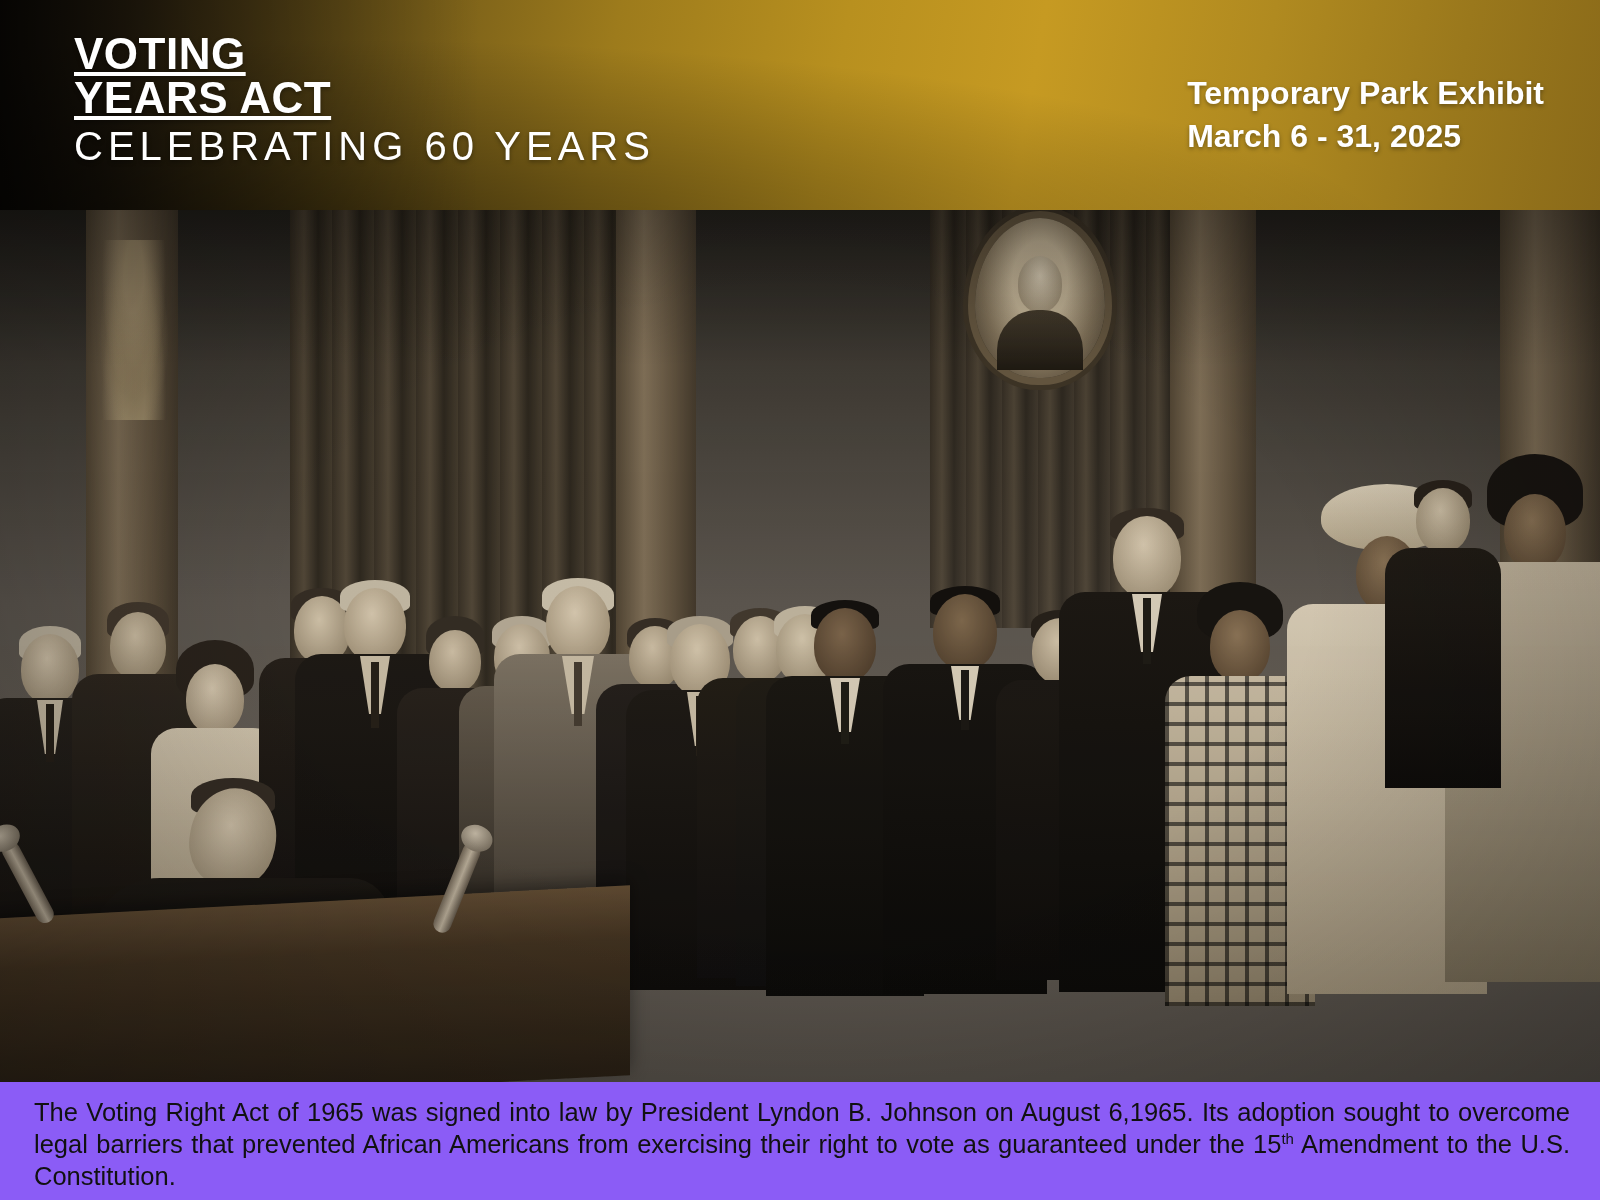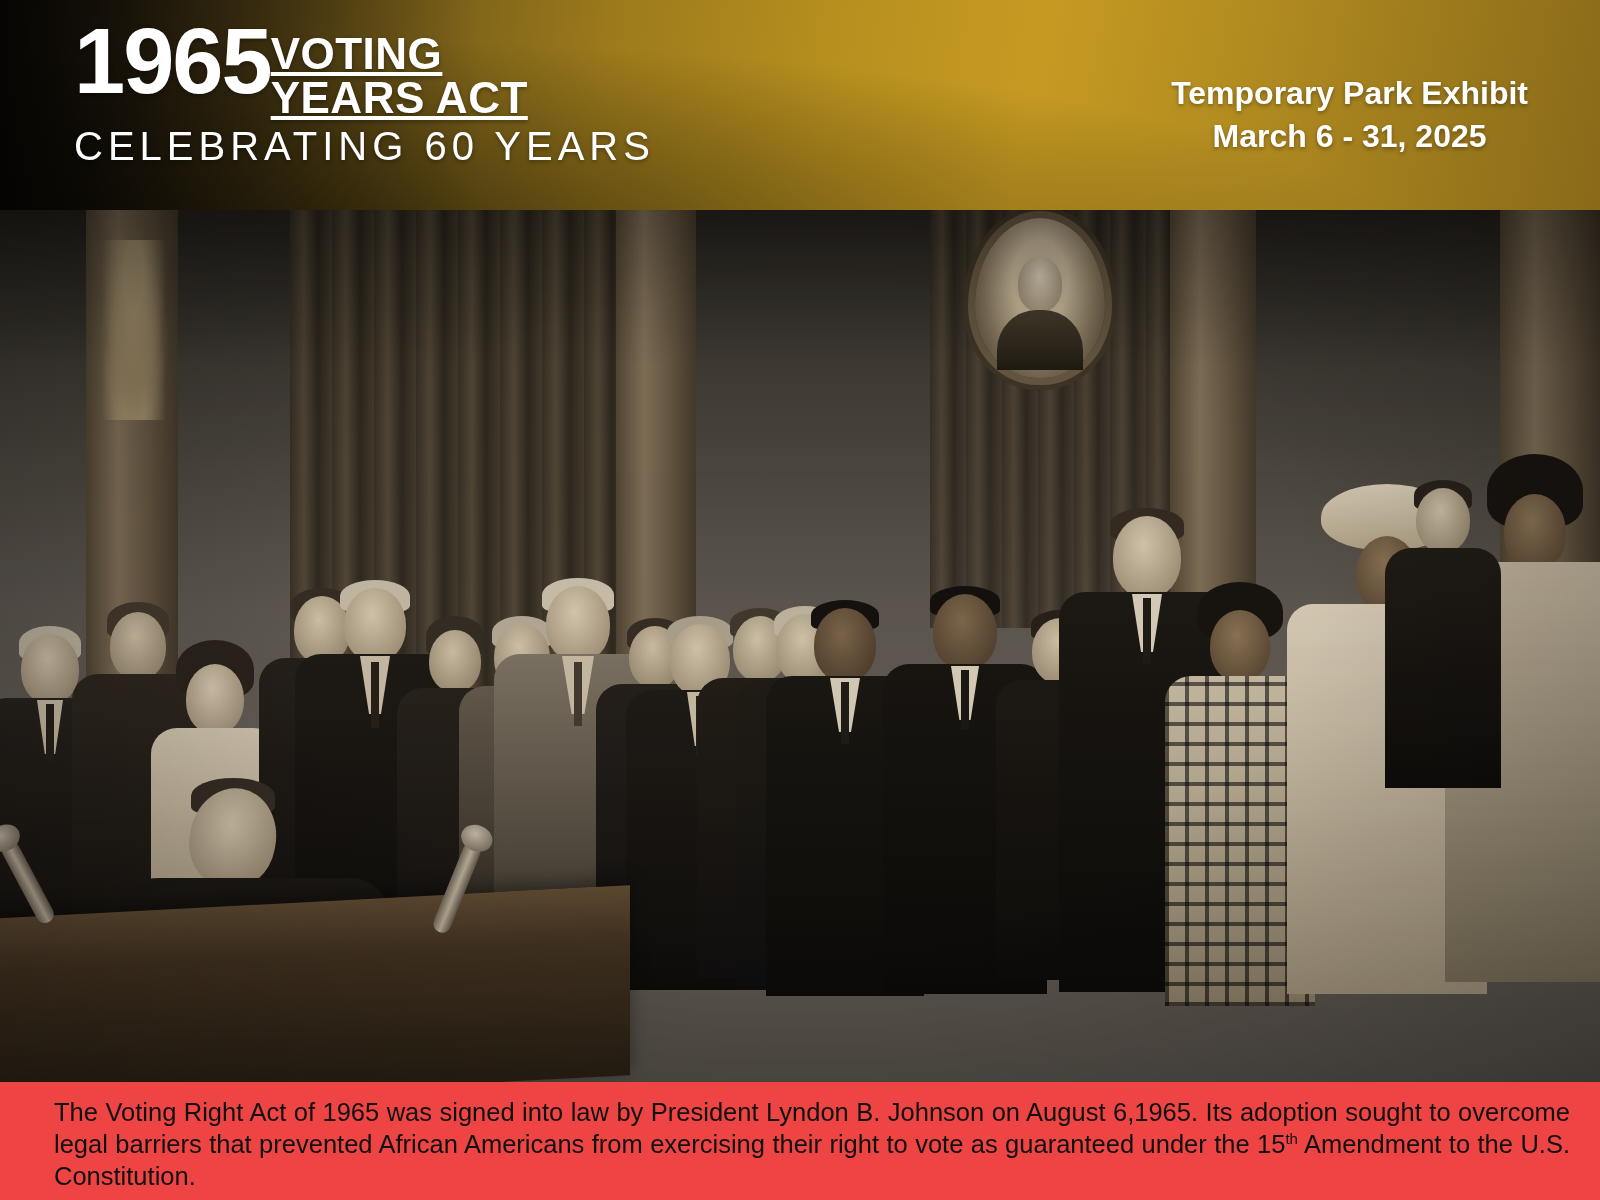--- a/index.html
+++ b/index.html
@@ -80,24 +80,24 @@
   .celebrating {
     margin-top: 4px;
     font-size: 40px;
     font-weight: 300;
     letter-spacing: 5px;
     color: #ffffff;
     text-shadow: 0 2px 4px rgba(0,0,0,0.35);
   }
   .header-right {
     position: absolute;
-    right: 72px;
+    right: 56px;
     top: 72px;
     z-index: 3;
-    text-align: center;
+    text-align: left;
     color: #ffffff;
   }
   .header-right div {
     font-size: 32px;
     font-weight: bold;
     line-height: 1.35;
     text-shadow: 0 2px 4px rgba(0,0,0,0.35);
   }
 
   
@@ -229,22 +229,22 @@
   .photo-tone {
     position: absolute; inset: 0;
     background: linear-gradient(180deg, rgba(120,98,60,0.20), rgba(90,74,46,0.22));
     mix-blend-mode: multiply;
     pointer-events: none;
   }
 
   
   .caption {
     flex: 0 0 118px;
-    background: #ef4444;
-    padding: 14px 30px 8px 54px;
+    background: #8b5cf6;
+    padding: 14px 30px 8px 34px;
   }
   .caption p {
     font-size: 25.5px;
     line-height: 1.26;
     color: #111111;
     text-align: justify;
     text-justify: inter-word;
   }
   .caption sup { font-size: 15px; vertical-align: super; }
 
@@ -265,21 +265,20 @@
   }
 </style>
 </head>
 <body>
 
 <div class="poster">
 
   <div class="header">
     <div class="header-left">
       <div class="title-row">
-        <div class="year">1965</div>
         <div class="act-lines">
           <span class="act-line">VOTING</span>
           <span class="act-line">YEARS ACT</span>
         </div>
       </div>
       <div class="celebrating">CELEBRATING 60 YEARS</div>
     </div>
     <div class="header-right">
       <div>Temporary Park Exhibit</div>
       <div>March 6 - 31, 2025</div>

